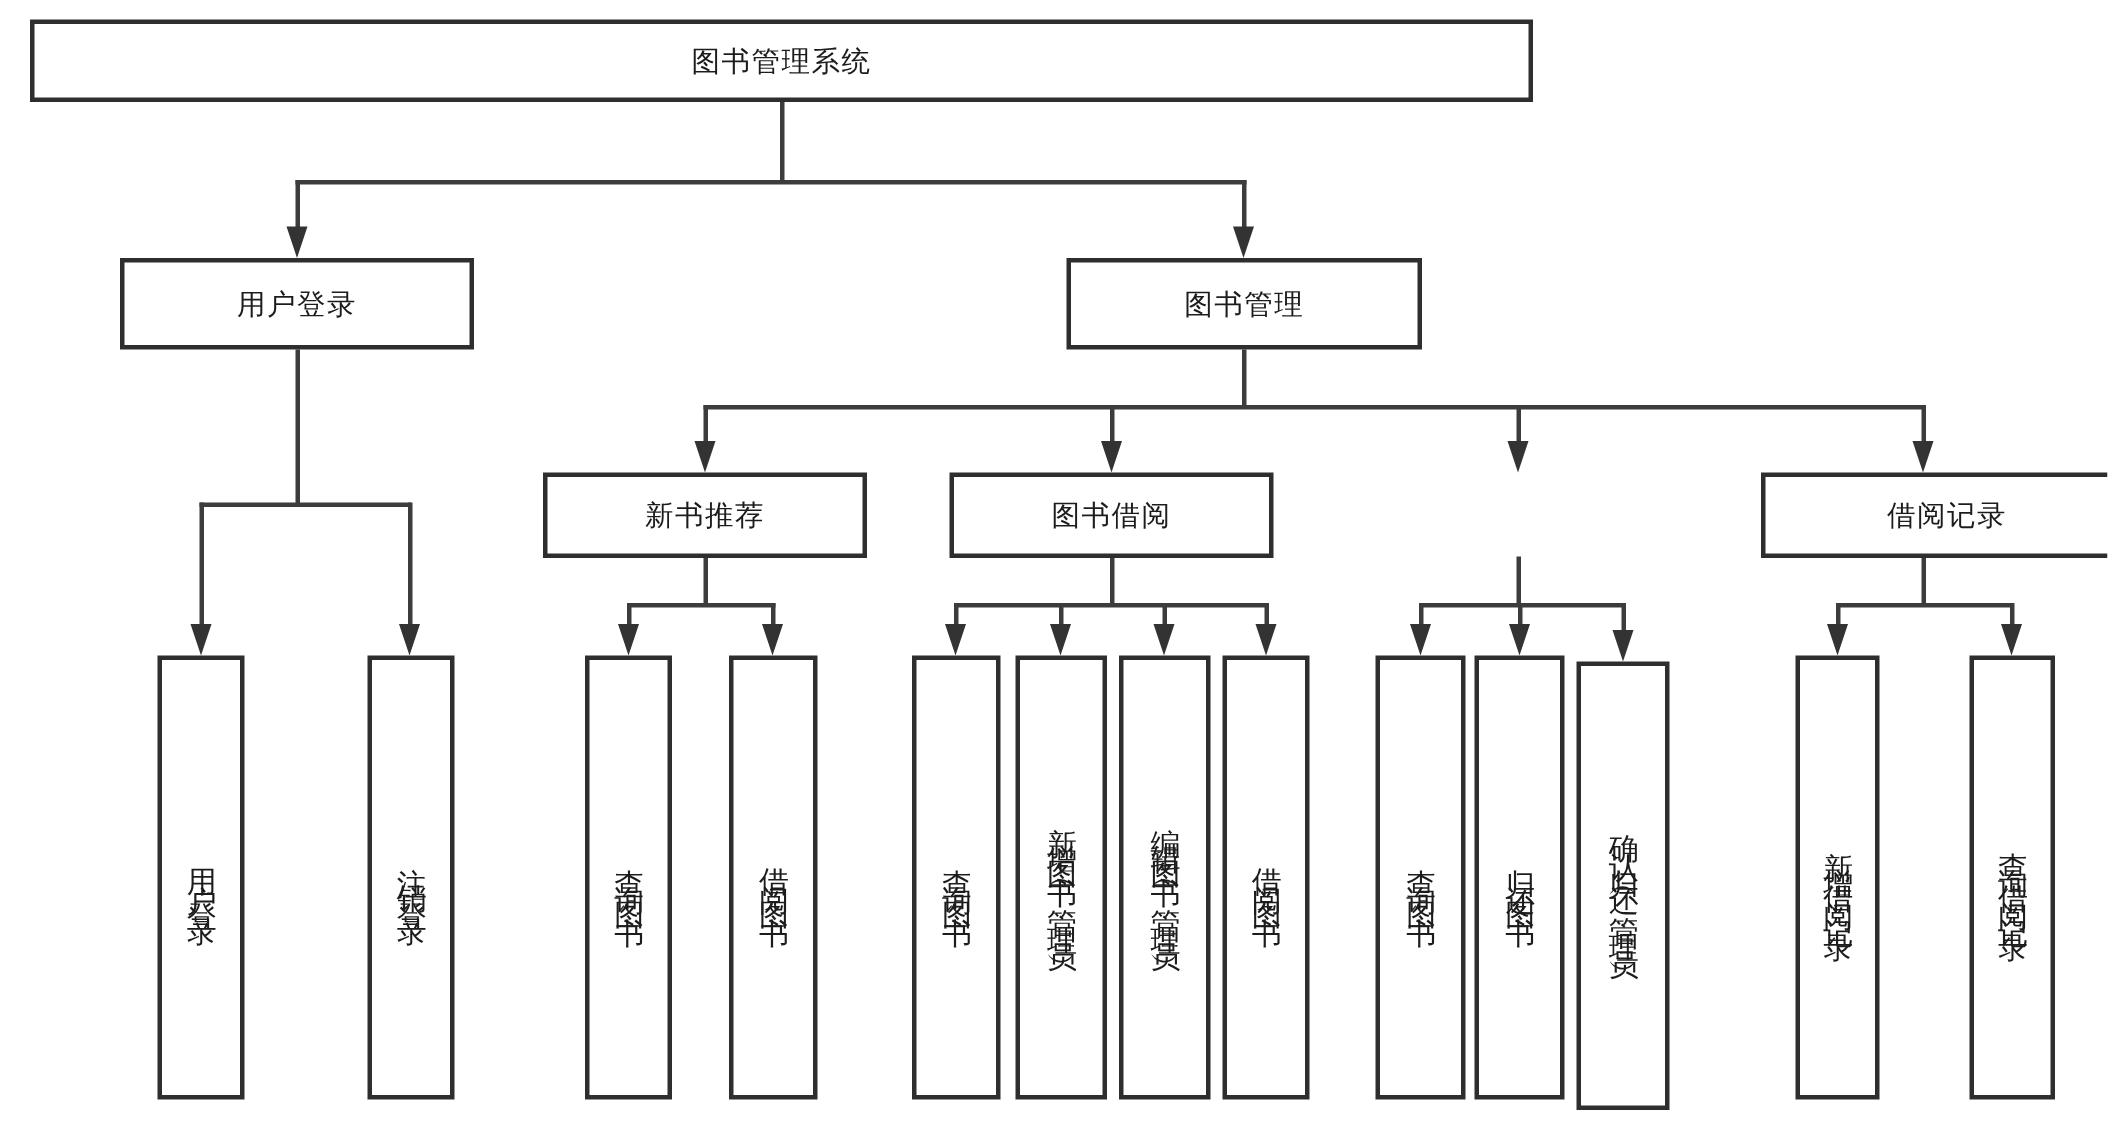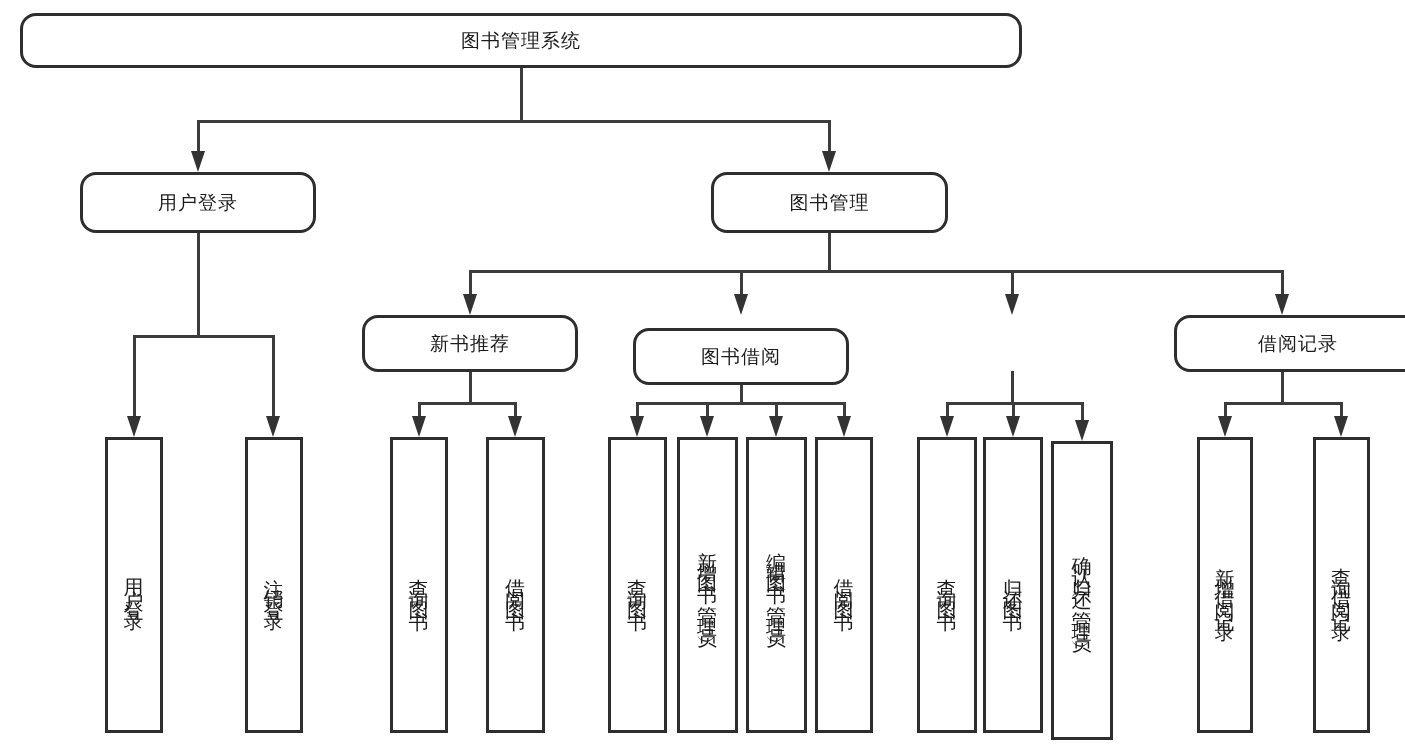--- a/index.html
+++ b/index.html
@@ -18,21 +18,21 @@
   .node {
     position: absolute;
     background: #ffffff;
     border: 3px solid #2e2e2e;
     display: flex;
     align-items: center;
     justify-content: center;
     color: #1c1c1c;
     z-index: 2;
   }
-  .node.header { font-size: 19px; letter-spacing: 1px; border-radius: 16px; }
+  .node.header { font-size: 19px; letter-spacing: 1px; }
   .node.leaf  { z-index: 2; }
   .node.leaf .vtext {
     writing-mode: vertical-rl;
     text-orientation: mixed;
     font-size: 20px;
     letter-spacing: 11px;
     color: #1c1c1c;
     line-height: 1;
   }
 
@@ -82,21 +82,21 @@
   </div>
 
   <div class="node header" style="left:362px; top:315px; width:216px; height:57px;">
     <span>新书推荐</span>
   </div>
 
   <div class="node header" style="left:711px; top:172px; width:237px; height:61px;">
     <span>图书管理</span>
   </div>
 
-  <div class="node header" style="left:633px; top:328px; width:216px; height:57px;">
+  <div class="node header" style="left:633px; top:315px; width:216px; height:57px;">
     <span>图书借阅</span>
   </div>
 
 
   <div class="node header" style="left:1174px; top:315px; width:248px; height:57px;justify-content:center;">
     <span>借阅记录</span>
   </div>
 
   <div class="node leaf" style="left:105px; top:437px; width:58px; height:296px;">
     <span class="vtext">用户登录</span>

